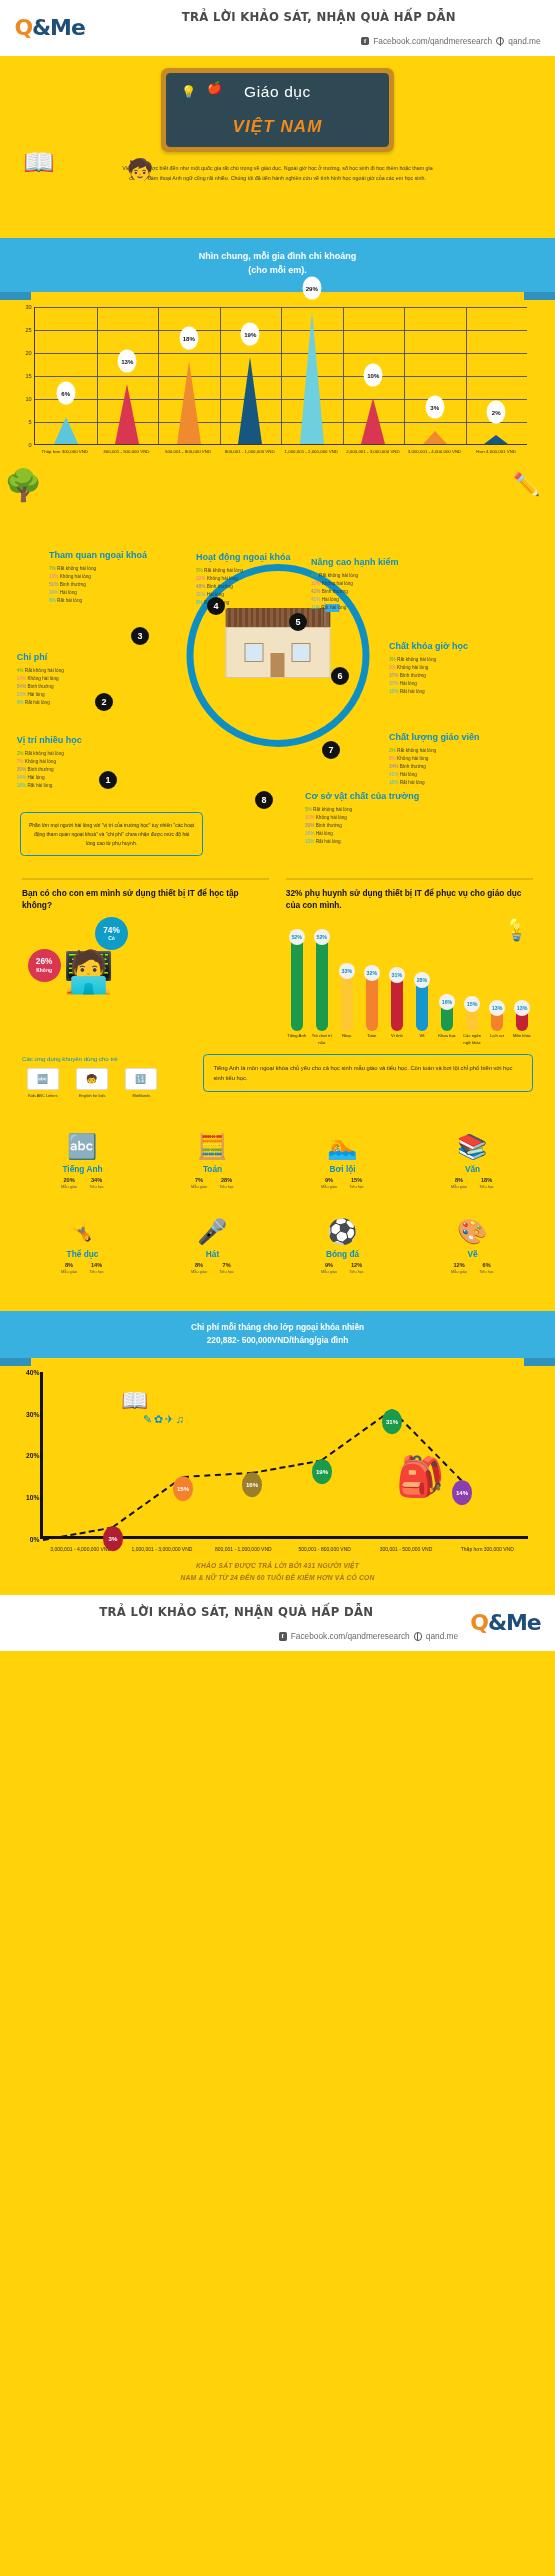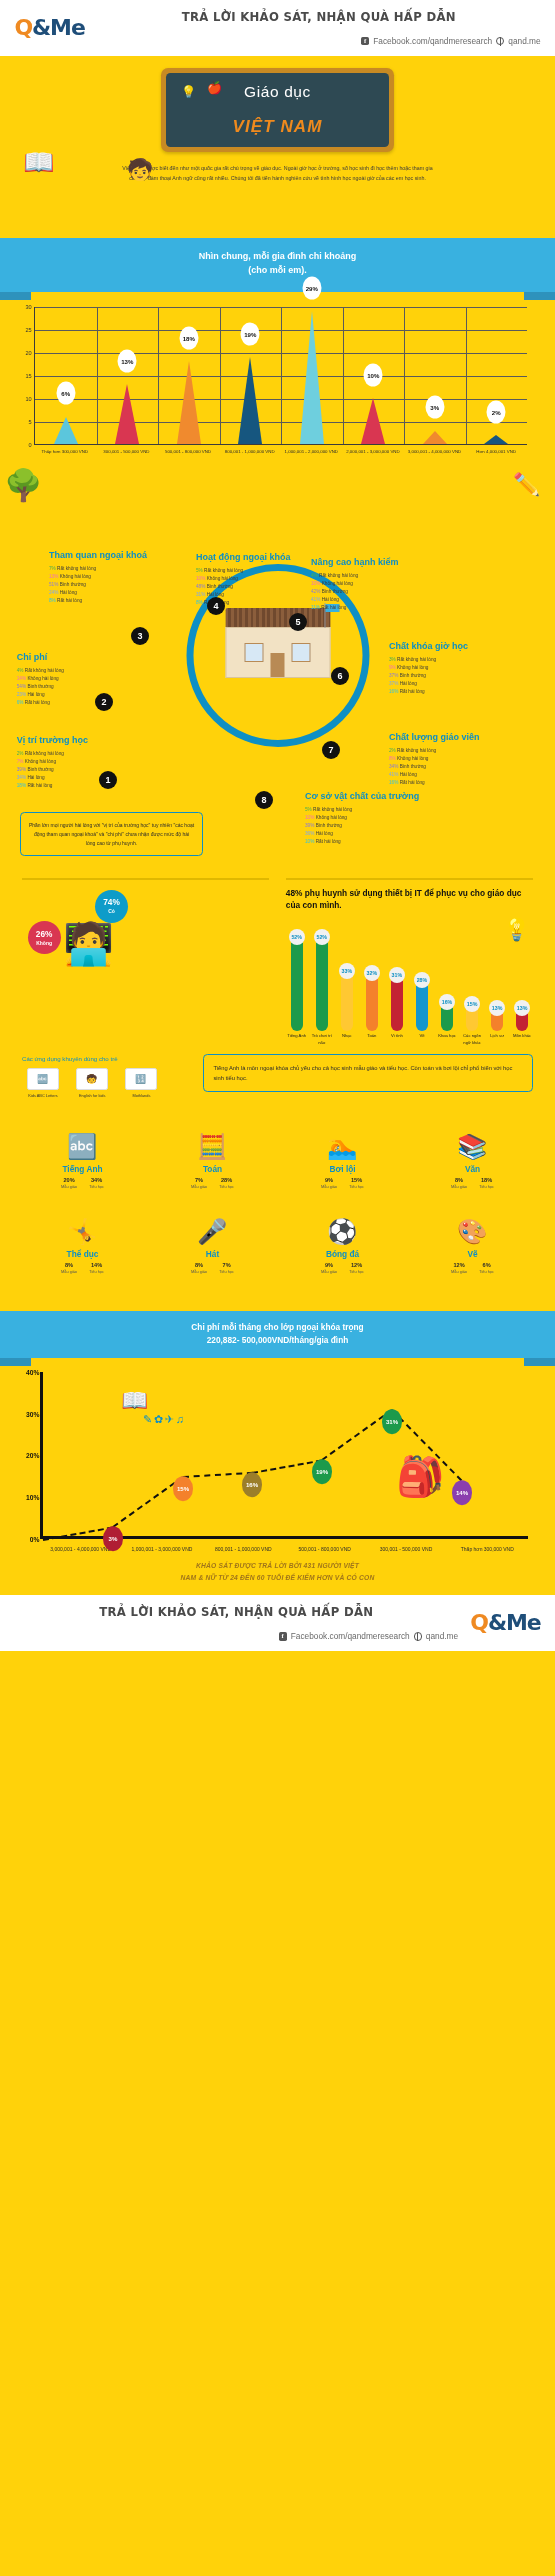--- a/index.html
+++ b/index.html
@@ -407,21 +407,21 @@
         <div class="win"></div>
         <div class="flag">
           <div class="flagpole"></div>
           <div class="flagcloth"></div>
         </div>
       </div>
     </div>
 
     <div id="satblocks">
         <div class="sat-block" style="left: 16.7px; top: 272px;">
-          <div class="sat-h">Vị trí trường học</div>
+          <div class="sat-h">Vị trí nhiều học</div>
           <div class="sat-line"><span class="p1">2% </span><span>Rất không hài lòng</span></div>
           <div class="sat-line"><span class="p2">7% </span><span>Không hài lòng</span></div>
           <div class="sat-line"><span class="p3">39% </span><span>Bình thường</span></div>
           <div class="sat-line"><span class="p4">34% </span><span>Hài lòng</span></div>
           <div class="sat-line"><span class="p5">18% </span><span>Rất hài lòng</span></div>
         </div>
         <div class="sat-block" style="left: 16.7px; top: 189px;">
           <div class="sat-h">Chi phí</div>
           <div class="sat-line"><span class="p1">4% </span><span>Rất không hài lòng</span></div>
           <div class="sat-line"><span class="p2">14% </span><span>Không hài lòng</span></div>
@@ -489,36 +489,37 @@
         <div class="node" style="left: 255px; top: 328px;">8</div>
       </div>
 
     <div class="conclusion">Phần lớn mọi người hài lòng với "vị trí của trường học" tuy nhiên "các hoạt động tham quan ngoại khoá" và "chi phí" chưa nhận được mức độ hài lòng cao từ phụ huynh.</div>
   </div>
 
   <div class="it">
     <div class="it-cols">
       <div class="it-col">
         <div class="rule"></div>
+        <div class="it-q">Bạn có cho con em mình sử dụng thiết bị IT để học tập không?</div>
         <div class="donut-area">
           <div class="boy-glasses">🧑‍💻</div>
           <div class="bubble bub-yes">
             <span class="pc">74%</span>
             <span class="tx">Có</span>
           </div>
           <div class="bubble bub-no">
             <span class="pc">26%</span>
             <span class="tx">Không</span>
           </div>
         </div>
       </div>
 
       <div class="it-col">
         <div class="rule"></div>
-        <div class="it-q">48% phụ huynh sử dụng thiết bị IT để phục vụ cho giáo dục của con mình.</div>
+        <div class="it-q">32% phụ huynh sử dụng thiết bị IT để phục vụ cho giáo dục của con mình.</div>
         <div style="position:relative">
           <div class="lightbulb">💡</div>
           <div class="it-bars" id="itbars">
               <div class="it-bar-cell">
                 <div class="it-bar" style="height: 94px; background: rgb(28, 154, 75);">
                   <div class="it-bub">52%</div>
                 </div>
               </div>
               <div class="it-bar-cell">
                 <div class="it-bar" style="height: 94px; background: rgb(28, 154, 75);">
@@ -720,21 +721,21 @@
             </div>
           </div>
         </div>
       </div>
     </div>
 
   <div class="banner-wrap">
     <div class="ribbon-tail l"></div>
     <div class="ribbon-tail r"></div>
     <div class="banner2">
-      <div>Chi phí mỗi tháng cho lớp ngoại khóa trọng</div>
+      <div>Chi phí mỗi tháng cho lớp ngoại khóa nhiên</div>
       <div>220,882- 500,000VND/tháng/gia đình</div>
     </div>
   </div>
 
   <div class="chart2">
     <div class="c2-plot" id="c2plot">
       <div class="booksart">📖</div>
       <div class="iconcloud">✎✿✈♫</div>
       <div class="boy-read">🎒</div>
     <div class="c2-ytick" style="top: 167px;">0%</div>

